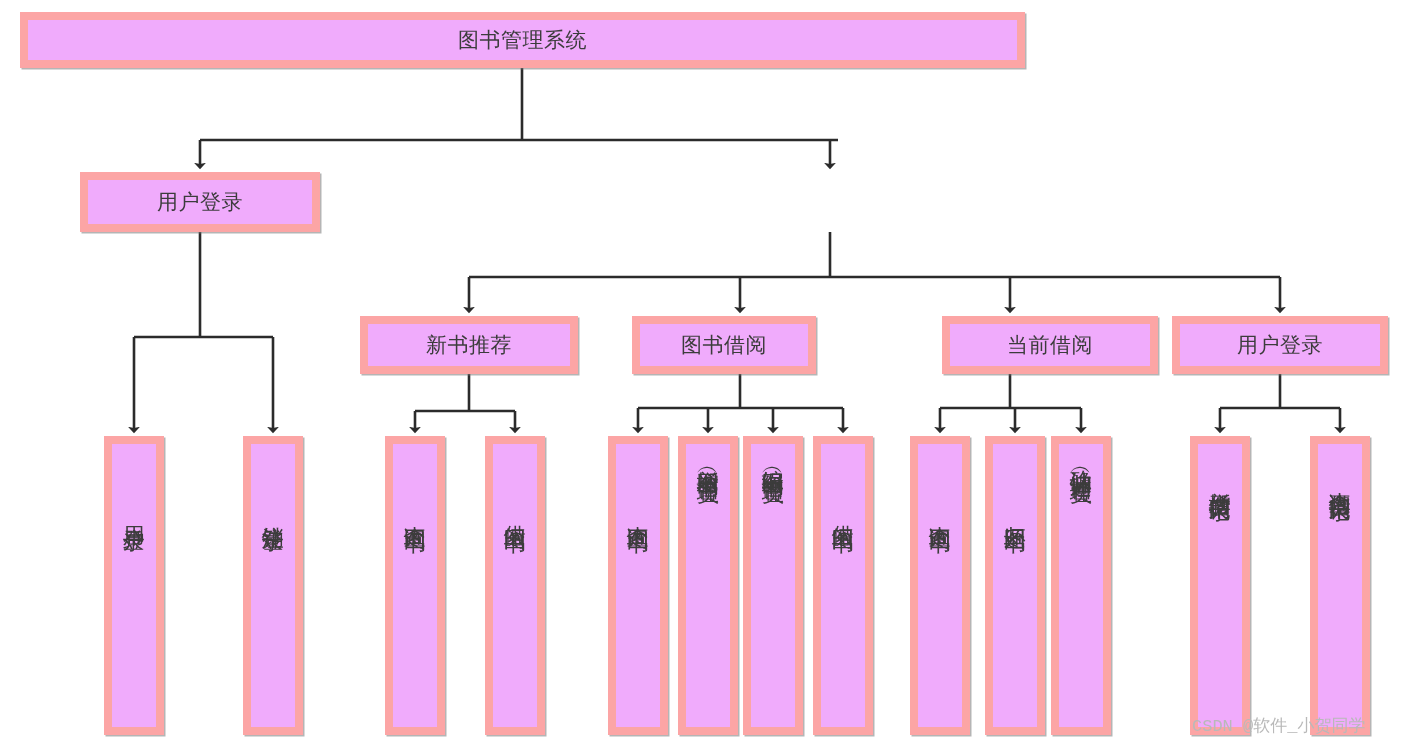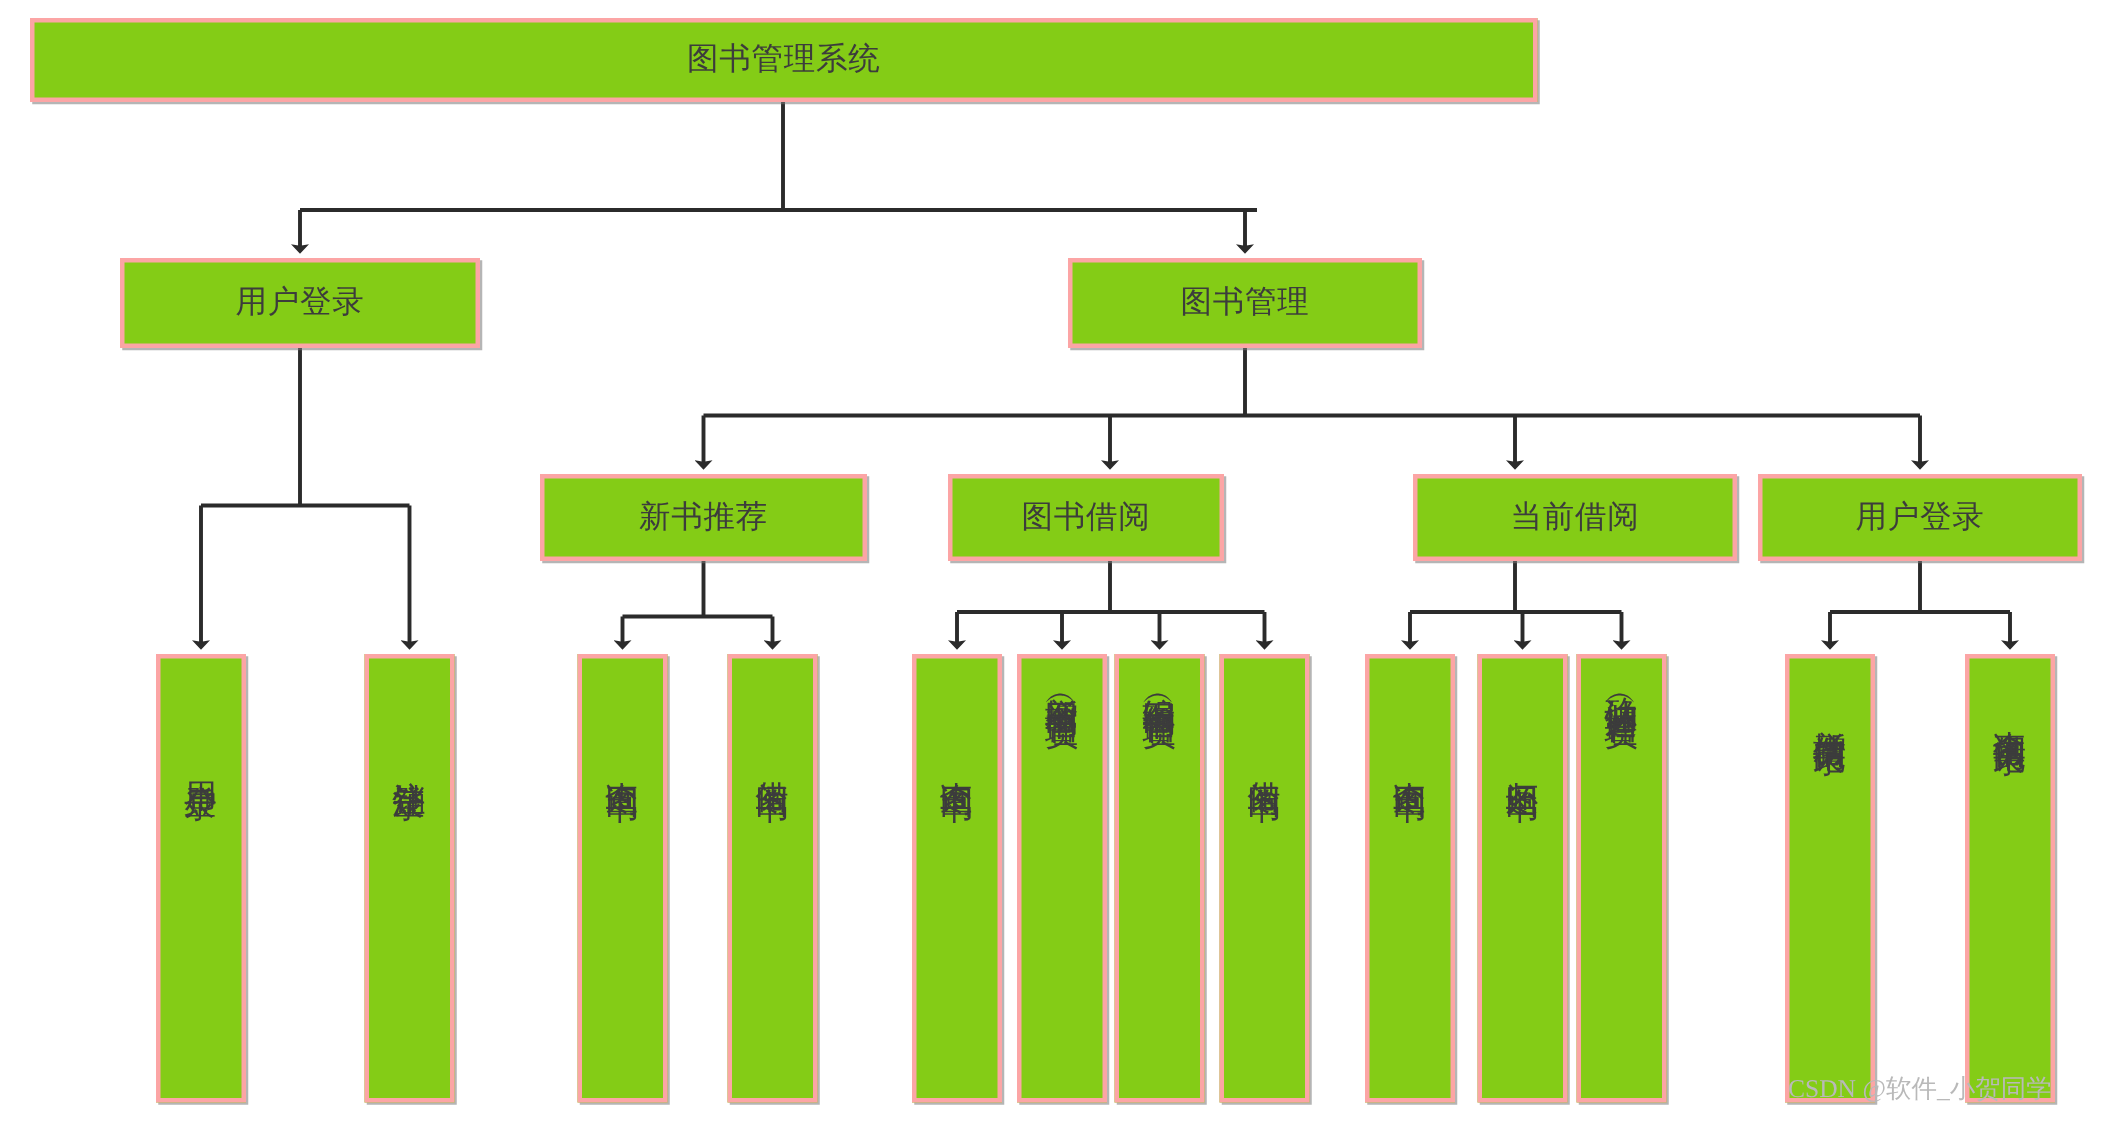--- a/index.html
+++ b/index.html
@@ -23,22 +23,22 @@
     position: absolute;
     left: 0;
     top: 0;
     width: 1405px;
     height: 747px;
     pointer-events: none;
   }
   .node {
     position: absolute;
     box-sizing: border-box;
-    background: #84cc16;
-    border: 3px solid #fca5a5;
+    background: #f0abfc;
+    border: 8px solid #fca5a5;
     box-shadow: 1.5px 1.5px 0 0 rgba(120,120,120,0.55);
     display: flex;
     align-items: center;
     justify-content: center;
     z-index: 2;
     text-align: right;
   }
   .node-label {
     color: #3c3c3c;
     font-size: 21px;
@@ -64,21 +64,21 @@
     padding-top: 0;
   }
   .watermark {
     position: absolute;
     left: 1192px;
     top: 714px;
     font-size: 17px;
     color: #b9b9b9;
     white-space: nowrap;
     z-index: 3;
-    font-family: Liberation Serif, serif;
+    font-family: Liberation Mono, monospace;
   }
 </style>
 </head>
 <body>
 
 <div id="diagram-root">
 
   <svg class="connectors" viewBox="0 0 1405 747">
     <defs>
       <marker id="arrow" markerWidth="10" markerHeight="12" refX="3.2" refY="6" orient="auto" markerUnits="userSpaceOnUse">
@@ -129,23 +129,20 @@
     </g>
   </svg>
 
   <div class="node root" style="left:20px; top:12px; width:1005px; height:56px;">
     <span class="node-label">图书管理系统</span>
   </div>
 
   <div class="node" style="left:80px; top:172px; width:240px; height:60px;">
     <span class="node-label">用户登录</span>
   </div>
-  <div class="node" style="left:712px; top:172px; width:236px; height:60px;">
-    <span class="node-label">图书管理</span>
-  </div>
 
   <div class="node" style="left:360px; top:316px; width:218px; height:58px;">
     <span class="node-label">新书推荐</span>
   </div>
   <div class="node" style="left:632px; top:316px; width:184px; height:58px;">
     <span class="node-label">图书借阅</span>
   </div>
   <div class="node" style="left:902px; top:316px; width:216px; height:58px;margin-left:40px;">
     <span class="node-label">当前借阅</span>
   </div>

